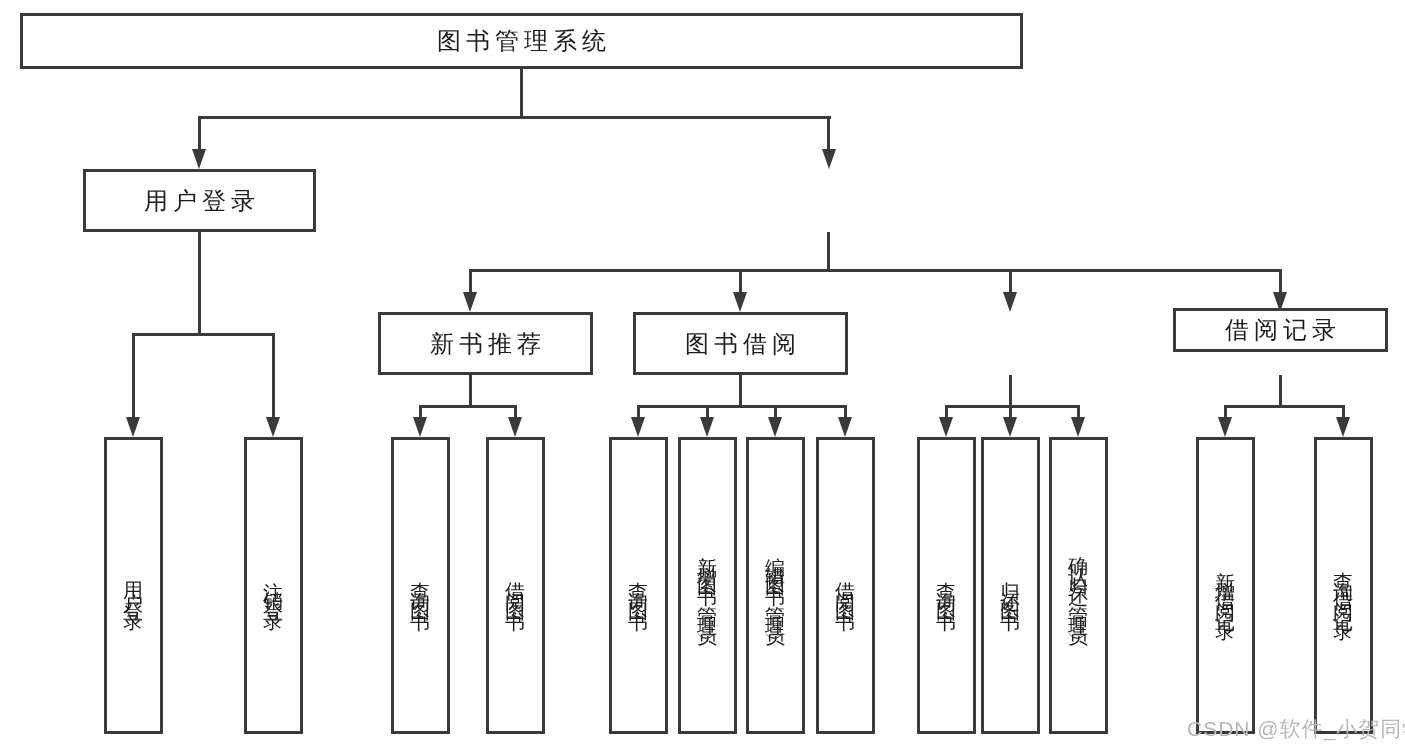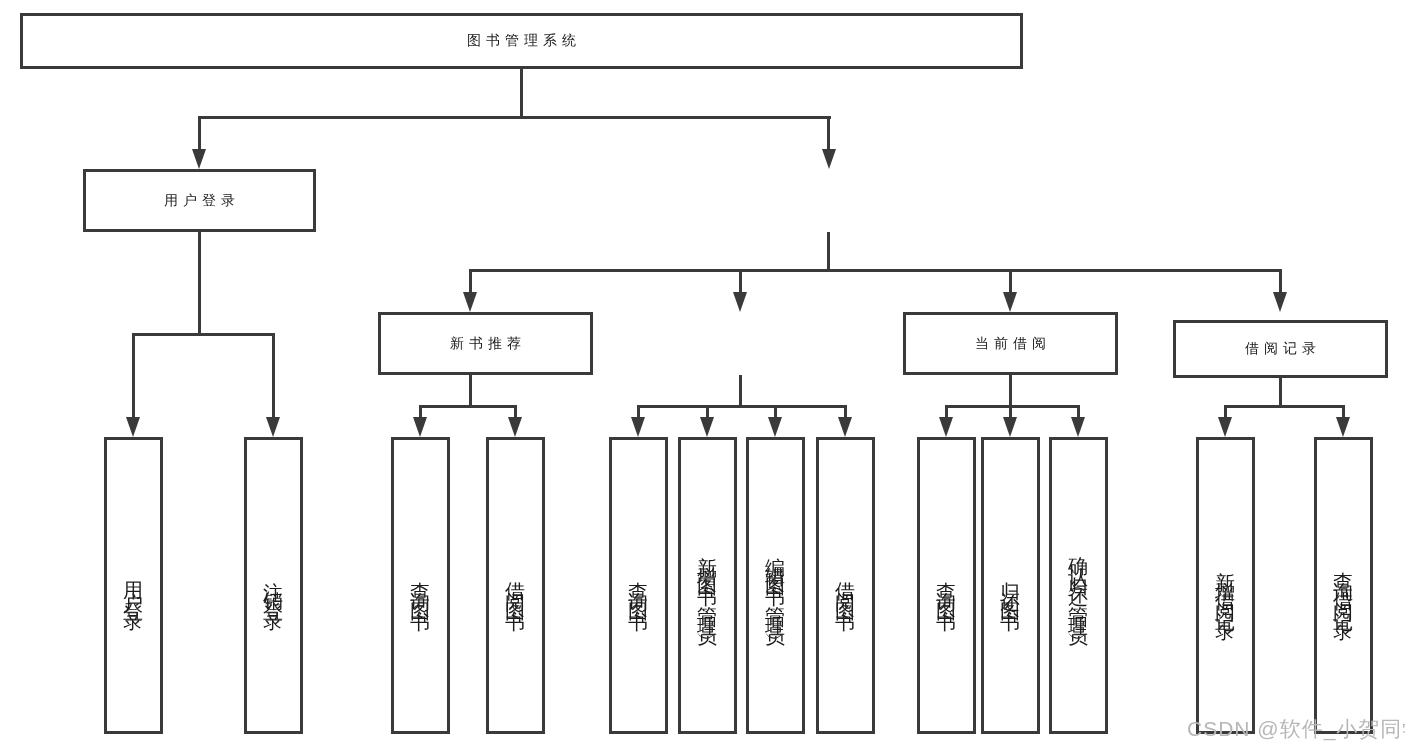--- a/index.html
+++ b/index.html
@@ -22,21 +22,21 @@
   
   .hbox {
     position: absolute;
     background: #fff;
     border: 3px solid var(--line);
     display: flex;
     align-items: center;
     justify-content: center;
   }
   .hbox span {
-    font-size: 14px;
+    font-size: 24px;
     letter-spacing: 5px;
     text-indent: 5px;
     color: var(--text);
     white-space: nowrap;
   }
   
   .vbox {
     position: absolute;
     background: #fff;
     border: 3px solid var(--line);
@@ -106,24 +106,24 @@
   <div class="l" style="left:1009px;top:269px;width:3px;height:28px"></div>
   <div class="l" style="left:1279px;top:269px;width:3px;height:28px"></div>
   <div class="a" style="left:463px;top:292px"></div>
   <div class="a" style="left:733px;top:292px"></div>
   <div class="a" style="left:1003px;top:292px"></div>
   <div class="a" style="left:1273px;top:292px"></div>
 
   <div class="hbox" style="left:378px;top:312px;width:215px;height:63px">
     <span>新书推荐</span>
   </div>
-  <div class="hbox" style="left:903px;top:312px;width:215px;height:63px">
-    <span>当前借阅</span>
-  </div>
-  <div class="hbox" style="left:1173px;top:320px;width:215px;height:58px">
+  <div class="hbox" style="left:633px;top:312px;width:215px;height:63px">
+    <span>图书借阅</span>
+  </div>
+  <div class="hbox" style="left:1173px;top:308px;width:215px;height:44px">
     <span>借阅记录</span>
   </div>
 
   <div class="l" style="left:469px;top:375px;width:3px;height:31px"></div>
   <div class="l" style="left:419px;top:405px;width:98px;height:3px"></div>
   <div class="l" style="left:419px;top:405px;width:3px;height:16px"></div>
   <div class="l" style="left:514px;top:405px;width:3px;height:16px"></div>
   <div class="a" style="left:413px;top:417px"></div>
   <div class="a" style="left:508px;top:417px"></div>
 

